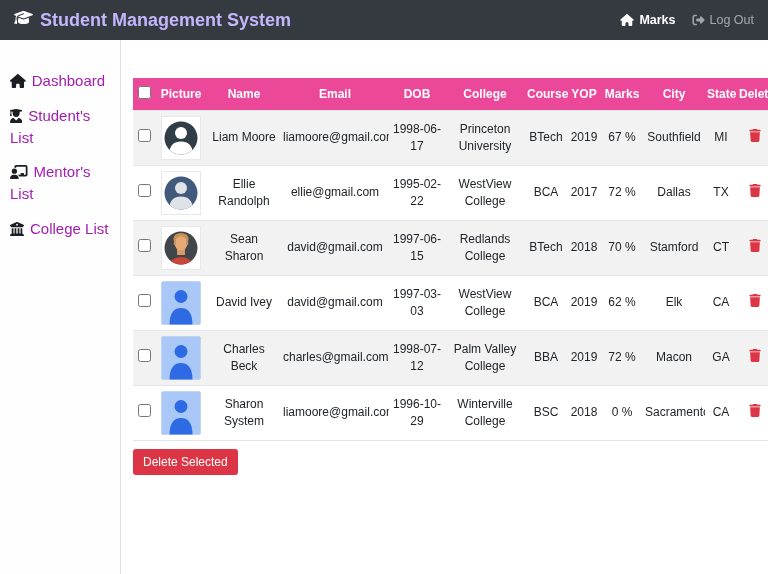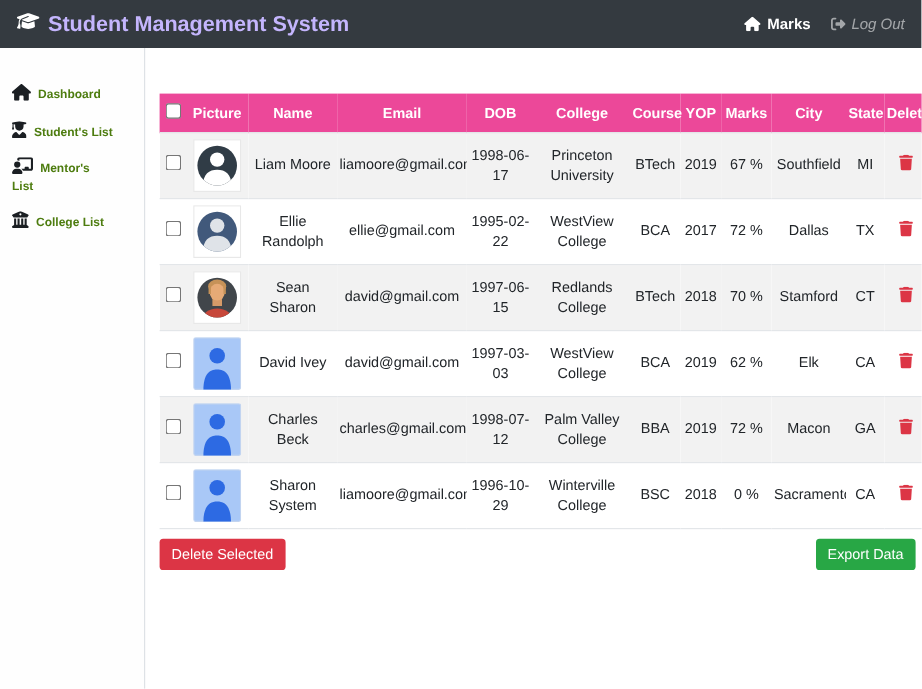--- a/index.html
+++ b/index.html
@@ -26,34 +26,34 @@
     cursor: pointer; text-decoration: none;
   }
   .brand svg { width: 19px; height: 15px; fill: #ffffff; }
   .nav-links { display: flex; align-items: center; gap: 16px; }
   .nav-link {
     display: flex; align-items: center; gap: 5px;
     font-size: 12.5px; cursor: pointer; text-decoration: none;
   }
   .nav-link.home { color: #ffffff; font-weight: 600; }
   .nav-link.home svg { width: 14px; height: 12px; fill: #ffffff; }
-  .nav-link.logout { color: rgba(255,255,255,0.55); font-style: italic; }
+  .nav-link.logout { color: rgba(255,255,255,0.55); }
   .nav-link.logout svg { width: 13px; height: 12px; fill: rgba(255,255,255,0.55); }
 
   
   .layout { display: flex; height: 534px; }
   .sidebar {
     width: 121px;
     border-right: 1px solid #dee2e6;
     padding: 30px 4px 0 10px;
     background: #fefefe;
     flex-shrink: 0;
   }
   .side-item {
-    font-size: 10px; font-weight: 700; color: #4d7c0f;
+    font-size: 15px; font-weight: 400; color: #a21caf;
     margin-bottom: 13px; line-height: 1.45; cursor: pointer;
   }
   .side-item .s-icon {
     display: inline-block; vertical-align: -2px; margin-right: 6px;
   }
   .side-item .s-icon svg { height: 14px; fill: #1b1f23; display: block; }
   .side-item.mentor { padding-right: 24px; }
 
   .main { flex: 1; padding: 38px 5px 0 12px; }
 
@@ -362,16 +362,15 @@
           <td>CA</td>
           <td><span class="trash-btn"><svg viewBox="0 0 448 512">
                   <path d="M135.2 17.7L128 32H32C14.3 32 0 46.3 0 64S14.3 96 32 96H416c17.7 0 32-14.3 32-32s-14.3-32-32-32H320l-7.2-14.3C307.4 6.8 296.3 0 284.2 0H163.8c-12.1 0-23.2 6.8-28.6 17.7zM416 128H32L53.2 467c1.6 25.3 22.6 45 47.9 45H346.9c25.3 0 46.3-19.7 47.9-45L416 128z"></path>
                 </svg></span></td>
         </tr>
       </tbody>
     </table>
 
     <div class="actions">
       <button class="btn btn-danger">Delete Selected</button>
-      <button class="btn btn-success">Export Data</button>
     </div>
   </div>
 </div>
 
 </body></html>

